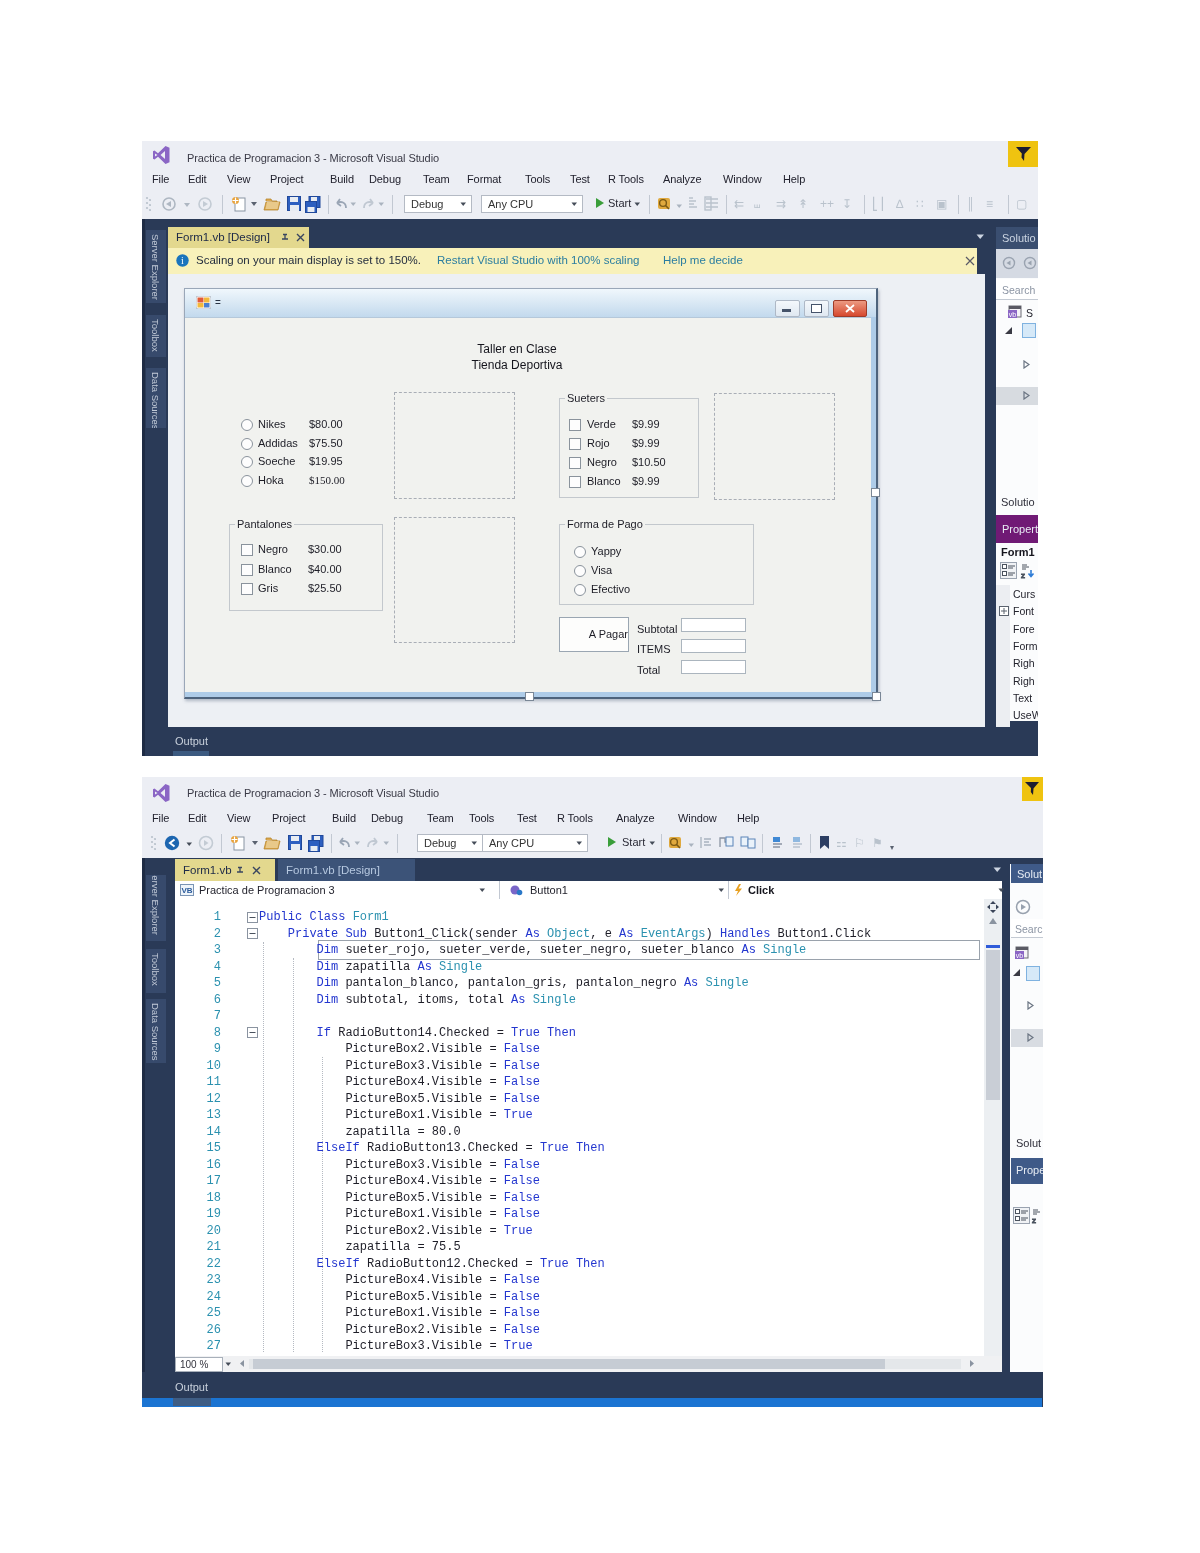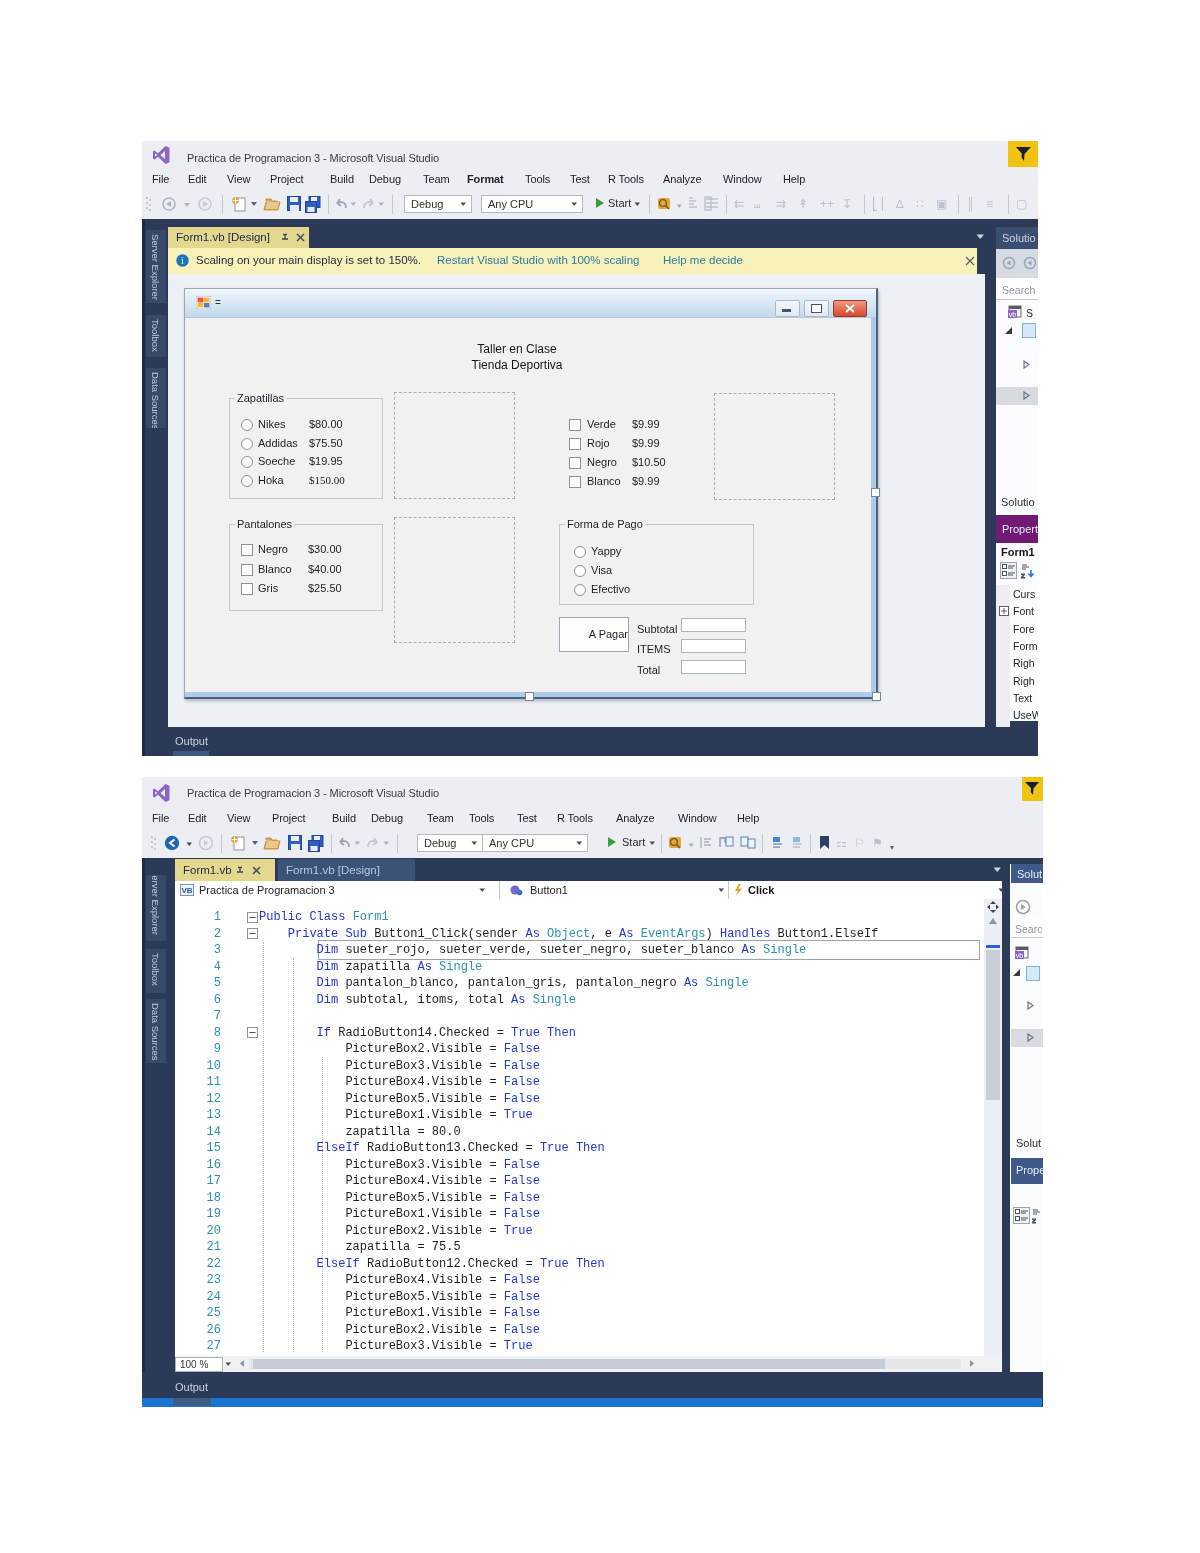--- a/index.html
+++ b/index.html
@@ -52,21 +52,21 @@
         <path d="M8 6 L23 6 L16.5 13 L16 20 L13.5 16.5 L13.8 12.5 Z" fill="#1c1c30"></path>
       </svg></div>
  <div class="menu" style="left:0;top:32px;width:100%;height:21px;">
   <span class="A" style="left:10px;">File</span>
       <span class="A" style="left:46px;">Edit</span>
       <span class="A" style="left:85px;">View</span>
       <span class="A" style="left:128px;">Project</span>
       <span class="A" style="left:188px;">Build</span>
       <span class="A" style="left:227px;">Debug</span>
       <span class="A" style="left:281px;">Team</span>
-      <span class="A" style="left:325px;font-weight:bold;">Format</span>
+      <span class="A" style="left:325px;">Format</span>
       <span class="A" style="left:383px;">Tools</span>
       <span class="A" style="left:428px;">Test</span>
       <span class="A" style="left:466px;">R Tools</span>
       <span class="A" style="left:521px;">Analyze</span>
       <span class="A" style="left:581px;">Window</span>
       <span class="A" style="left:641px;">Help</span>
  </div>
 
  <div class="A" style="left:0;top:50px;width:896px;height:28px;">
   <svg class="A" style="left:3px;top:5px;" width="6" height="18">
@@ -240,38 +240,38 @@
       </div>
   <div class="A" style="left:648px;top:11px;width:32px;height:15px;background:linear-gradient(#ec9a82,#d6482e);border:1px solid #9e3b28;border-radius:2px;">
         <svg class="A" style="left:11px;top:3px;" width="10" height="9">
           <path d="M1 1 L9 8 M9 1 L1 8" stroke="#fff" stroke-width="1.8"></path>
         </svg>
       </div>
 
   <div class="A" style="left:267px;top:53px;width:130px;text-align:center;font-size:12px;color:#15151d;">Taller en Clase</div>
   <div class="A" style="left:267px;top:69px;width:130px;text-align:center;font-size:12px;color:#15151d;">Tienda Deportiva</div>
 
-  <div class="gb" style="left:44px;top:109px;width:152px;height:99px;">
-        <div class="gbl">Zapatillas</div>
-      </div>
   <div class="radio" style="left:56px;top:130px;"></div>
       <div class="lb" style="left:73px;top:129px;">Nikes</div>
       <div class="lb" style="left:124px;top:129px;">$80.00</div>
   <div class="radio" style="left:56px;top:149px;"></div>
       <div class="lb" style="left:73px;top:148px;">Addidas</div>
       <div class="lb" style="left:124px;top:148px;">$75.50</div>
   <div class="radio" style="left:56px;top:167px;"></div>
       <div class="lb" style="left:73px;top:166px;">Soeche</div>
       <div class="lb" style="left:124px;top:166px;">$19.95</div>
   <div class="radio" style="left:56px;top:186px;"></div>
       <div class="lb" style="left:73px;top:185px;">Hoka</div>
       <div class="lb" style="left:124px;top:185px;font-family:Liberation Serif, serif;">$150.00</div>
 
   <div class="pb" style="left:209px;top:103px;width:119px;height:105px;"></div>
 
+  <div class="gb" style="left:374px;top:109px;width:138px;height:98px;">
+        <div class="gbl">Sueters</div>
+      </div>
   <div class="chk" style="left:384px;top:130px;"></div>
       <div class="lb" style="left:402px;top:129px;">Verde</div>
       <div class="lb" style="left:447px;top:129px;">$9.99</div>
   <div class="chk" style="left:384px;top:149px;"></div>
       <div class="lb" style="left:402px;top:148px;">Rojo</div>
       <div class="lb" style="left:447px;top:148px;">$9.99</div>
   <div class="chk" style="left:384px;top:168px;"></div>
       <div class="lb" style="left:402px;top:167px;">Negro</div>
       <div class="lb" style="left:447px;top:167px;">$10.50</div>
   <div class="chk" style="left:384px;top:187px;"></div>
@@ -631,21 +631,21 @@
         <rect x="0.5" y="0.5" width="10" height="10" fill="#fff" stroke="#8a93a0"></rect>
         <path d="M2.5 5.5 h6" stroke="#4a525e"></path>
       </svg>
 
   <div class="A" style="left:88px;top:43px;width:1px;height:410px;border-left:1px dotted #b5bac2;"></div>
   <div class="A" style="left:118px;top:59px;width:1px;height:394px;border-left:1px dotted #b5bac2;"></div>
   <div class="A" style="left:147px;top:158px;width:1px;height:295px;border-left:1px dotted #b5bac2;"></div>
 
   <div class="A" style="left:143px;top:41px;width:660px;height:18px;border:1px solid #9aa2ac;"></div>
   <pre class="A mono" style="left:84px;top:10px;margin:0;font-size:12px;line-height:16.5px;"><span class="k">Public Class</span> <span class="t">Form1</span>
-    <span class="k">Private Sub</span> <span class="cd">Button1_Click(sender</span> <span class="k">As</span> <span class="t">Object</span><span class="cd">, e</span> <span class="k">As</span> <span class="t">EventArgs</span><span class="cd">)</span> <span class="k">Handles</span> <span class="cd">Button1.ElseIf</span>
+    <span class="k">Private Sub</span> <span class="cd">Button1_Click(sender</span> <span class="k">As</span> <span class="t">Object</span><span class="cd">, e</span> <span class="k">As</span> <span class="t">EventArgs</span><span class="cd">)</span> <span class="k">Handles</span> <span class="cd">Button1.Click</span>
         <span class="k">Dim</span> <span class="cd">sueter_rojo, sueter_verde, sueter_negro, sueter_blanco</span> <span class="k">As</span> <span class="t">Single</span>
         <span class="k">Dim</span> <span class="cd">zapatilla</span> <span class="k">As</span> <span class="t">Single</span>
         <span class="k">Dim</span> <span class="cd">pantalon_blanco, pantalon_gris, pantalon_negro</span> <span class="k">As</span> <span class="t">Single</span>
         <span class="k">Dim</span> <span class="cd">subtotal, itoms, total</span> <span class="k">As</span> <span class="t">Single</span>
 
         <span class="k">If</span> <span class="cd">RadioButton14.Checked =</span> <span class="k">True</span> <span class="k">Then</span>
             <span class="cd">PictureBox2.Visible =</span> <span class="k">False</span>
             <span class="cd">PictureBox3.Visible =</span> <span class="k">False</span>
             <span class="cd">PictureBox4.Visible =</span> <span class="k">False</span>
             <span class="cd">PictureBox5.Visible =</span> <span class="k">False</span>

